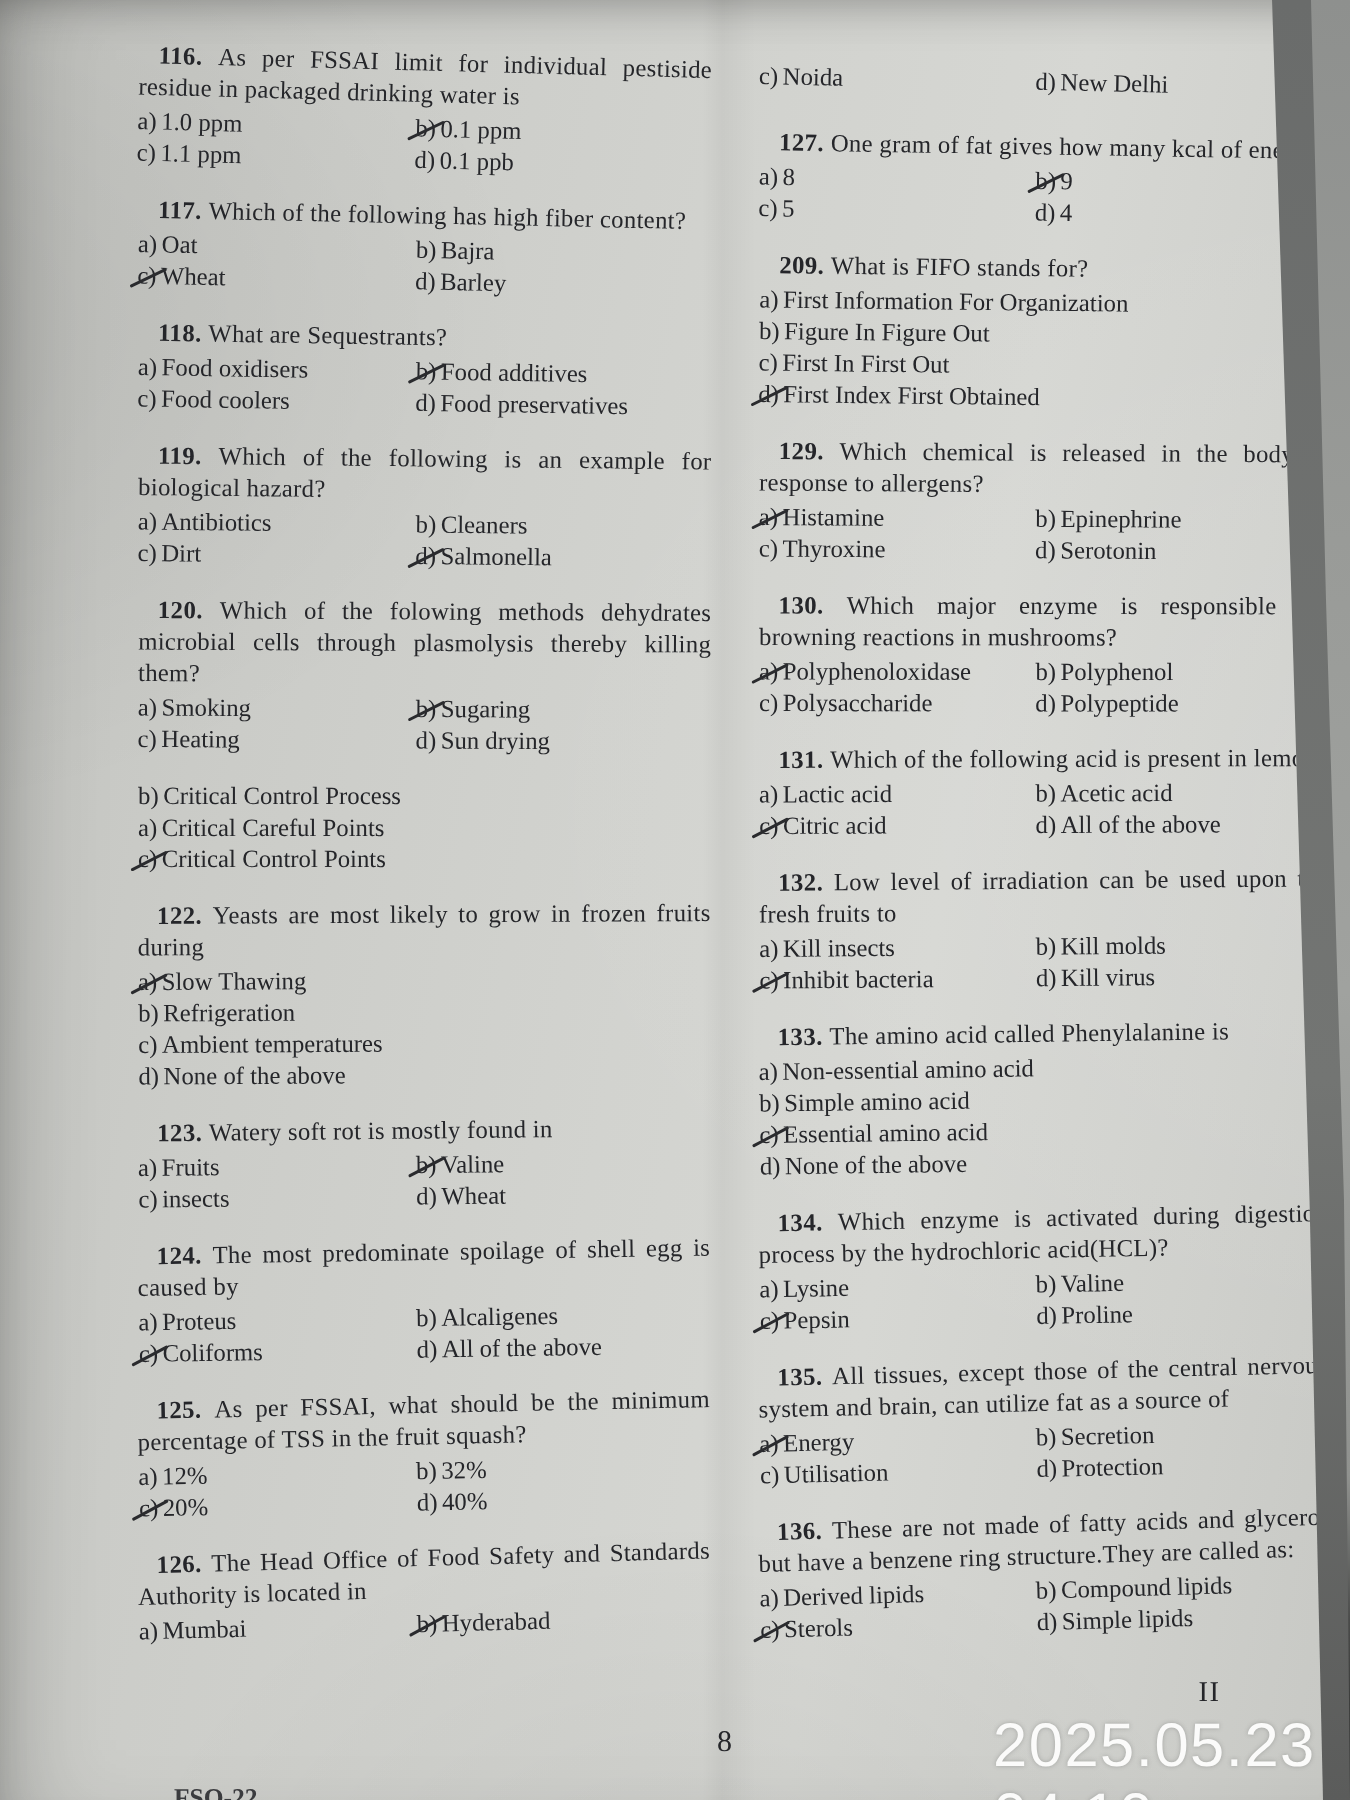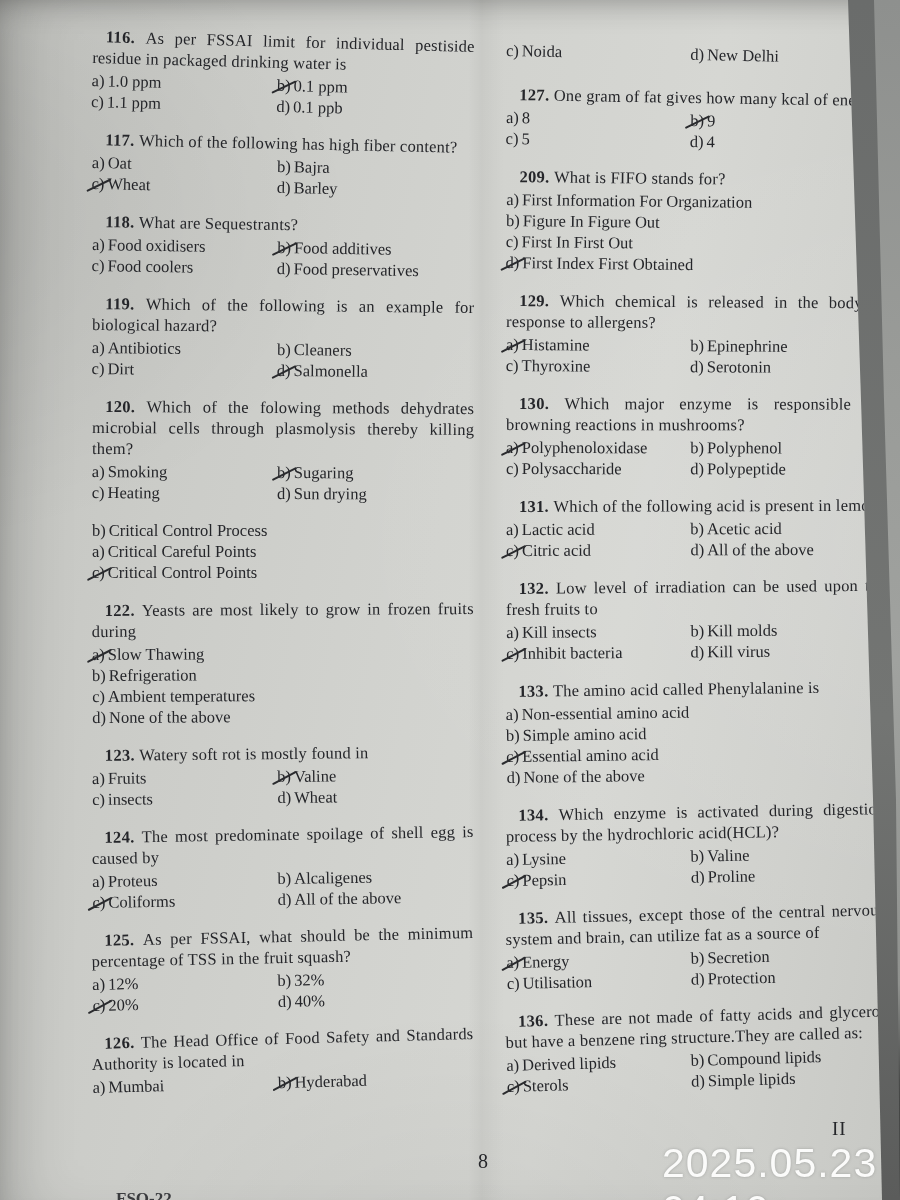--- a/index.html
+++ b/index.html
@@ -31,21 +31,21 @@
   .qtext{margin:0 0 2px 0;text-align:justify;text-indent:13px;letter-spacing:.2px;}
   .qnum{font-weight:bold;letter-spacing:.3px;}
   .opts.grid{display:grid;grid-template-columns:48.5% 51.5%;}
   .opts.list .opt{display:block;}
   .opt{white-space:nowrap;line-height:21px;}
   .ol{position:relative;display:inline-block;margin-right:3px;}
   .marked .ol::after{content:"";position:absolute;left:-6px;top:52%;width:27px;height:2.4px;
       background:#2a2b2e;border-radius:2px;transform:rotate(-27deg);}
   .footer-text{position:absolute;}
   #page-num{left:478px;top:1150px;font-size:20px;}
-  #numeral{left:832px;top:1118px;font-size:19px;letter-spacing:1px;}
+  #numeral{left:799px;top:1118px;font-size:19px;letter-spacing:1px;}
   #booklet{left:116px;top:1189px;font-size:17px;font-weight:bold;color:#3a3b3e;}
   #timestamp{left:662px;top:1140px;font-family:"Liberation Sans","DejaVu Sans",sans-serif;
       font-size:41px;color:#fbfbfa;letter-spacing:1px;text-shadow:0 0 3px rgba(110,112,110,.45);}
 </style>
 </head>
 <body>
 
 <div id="stage">
   <div class="bg"></div>
   <div class="edge-band"></div>

